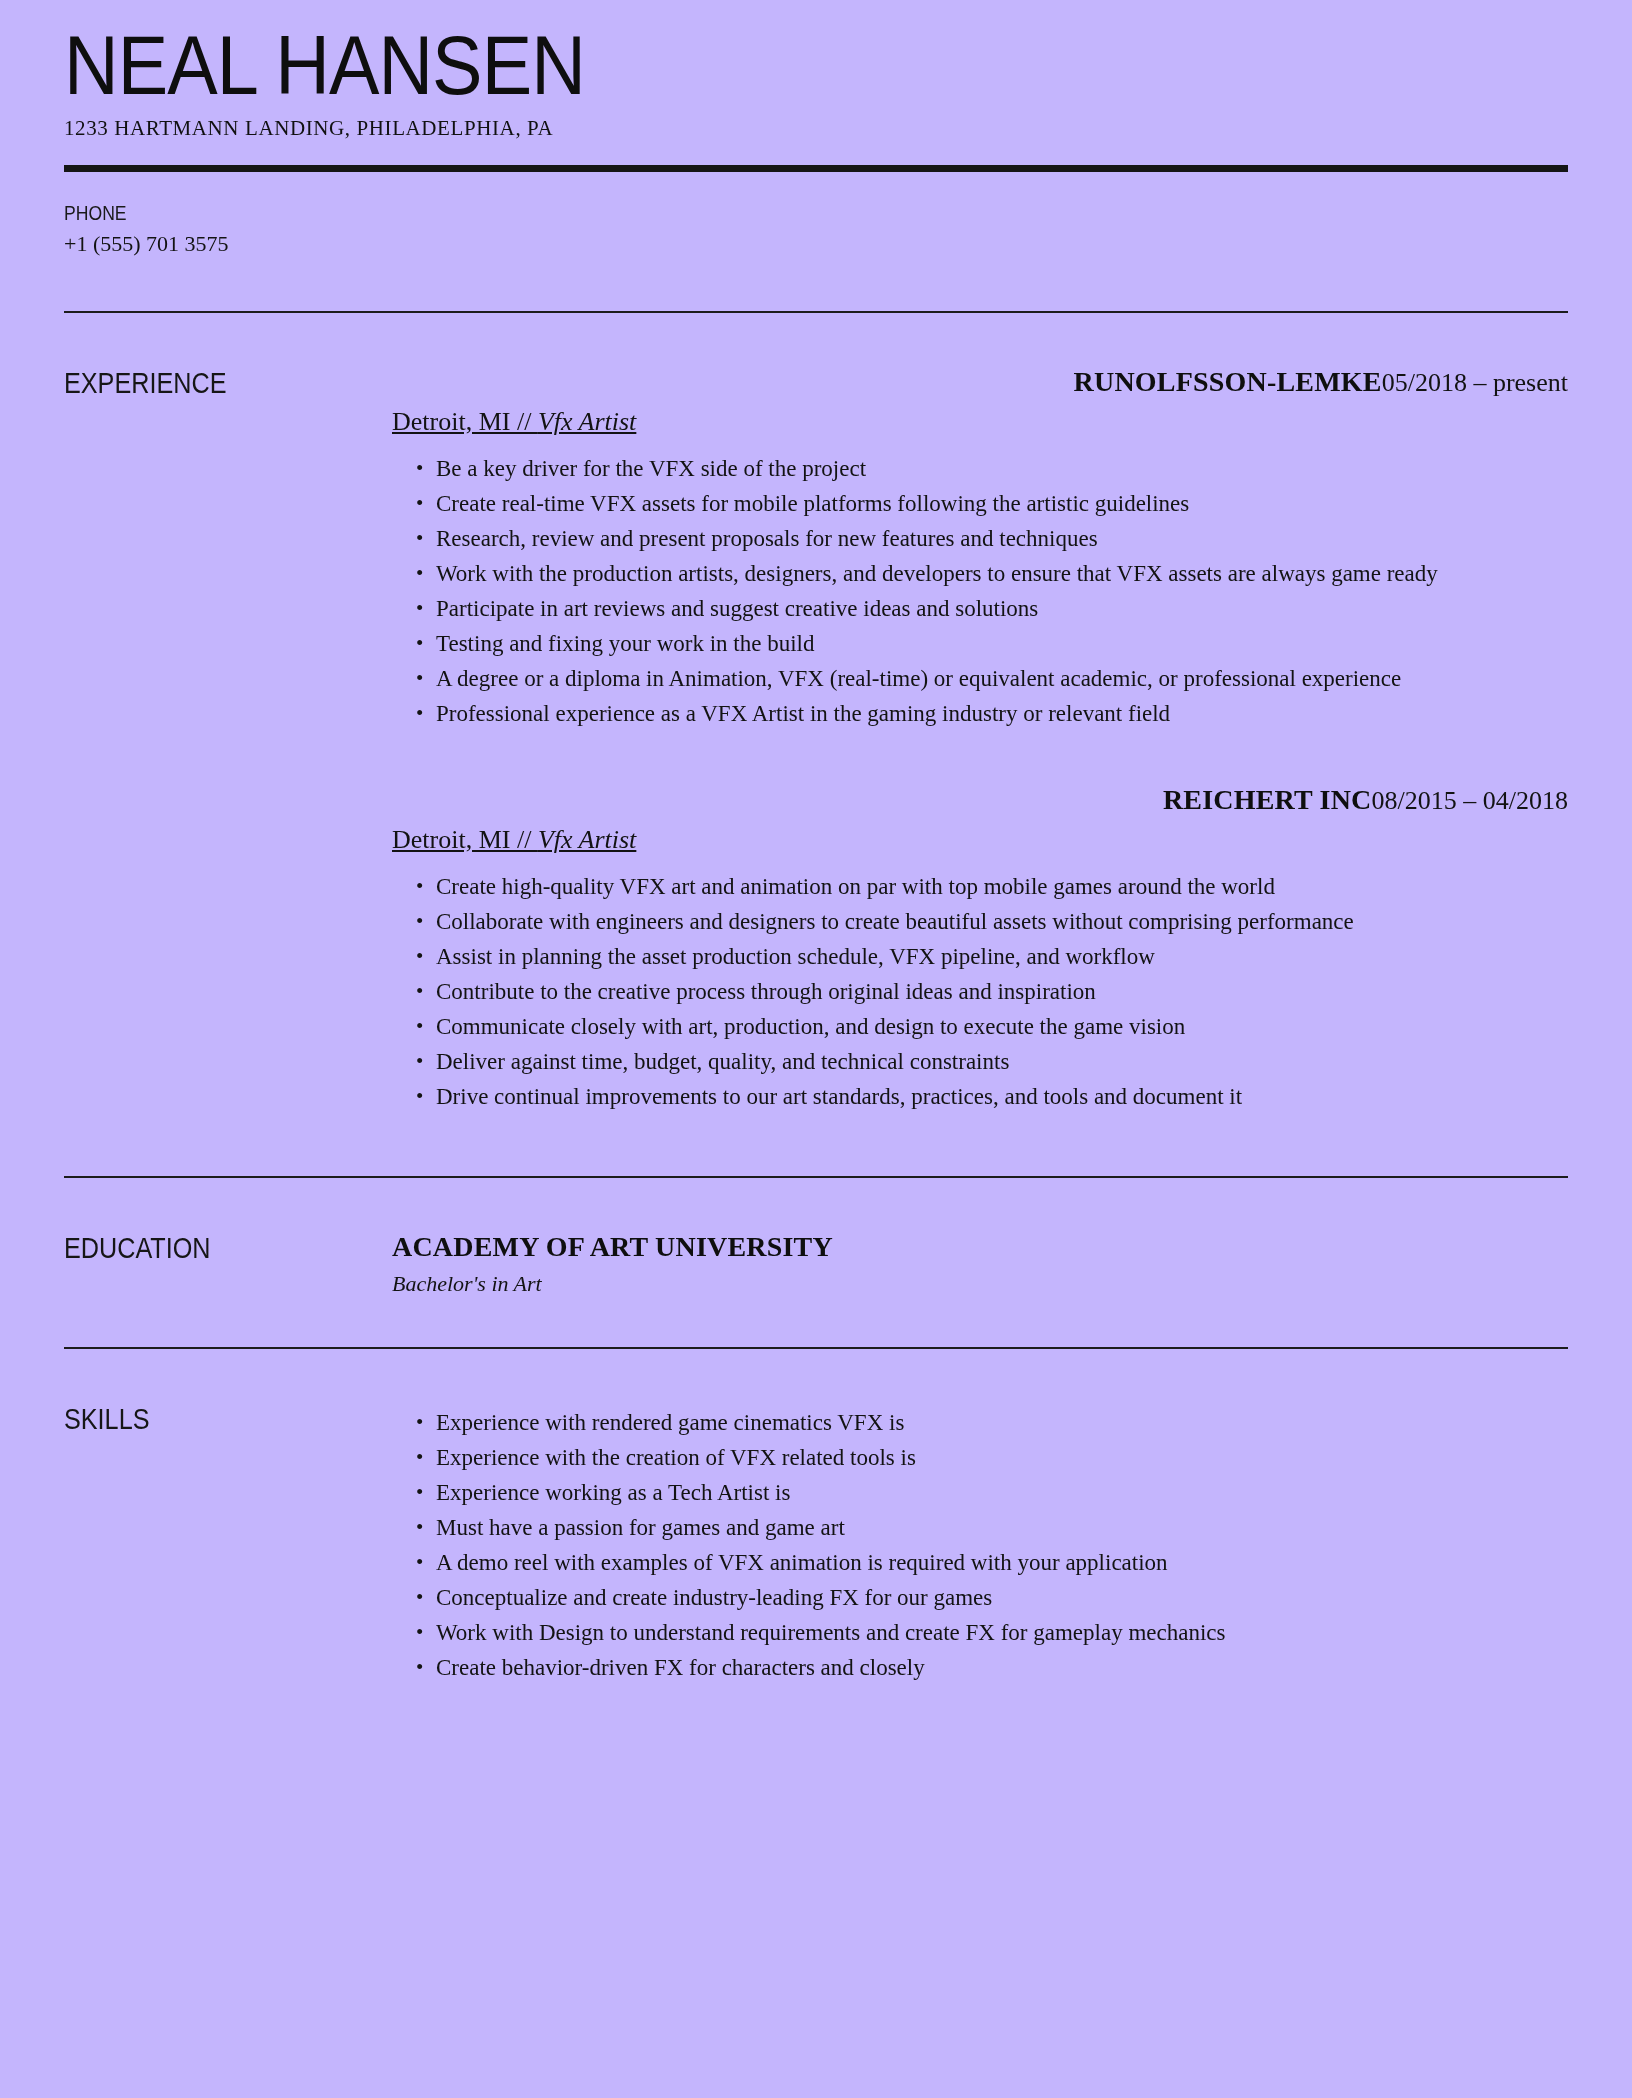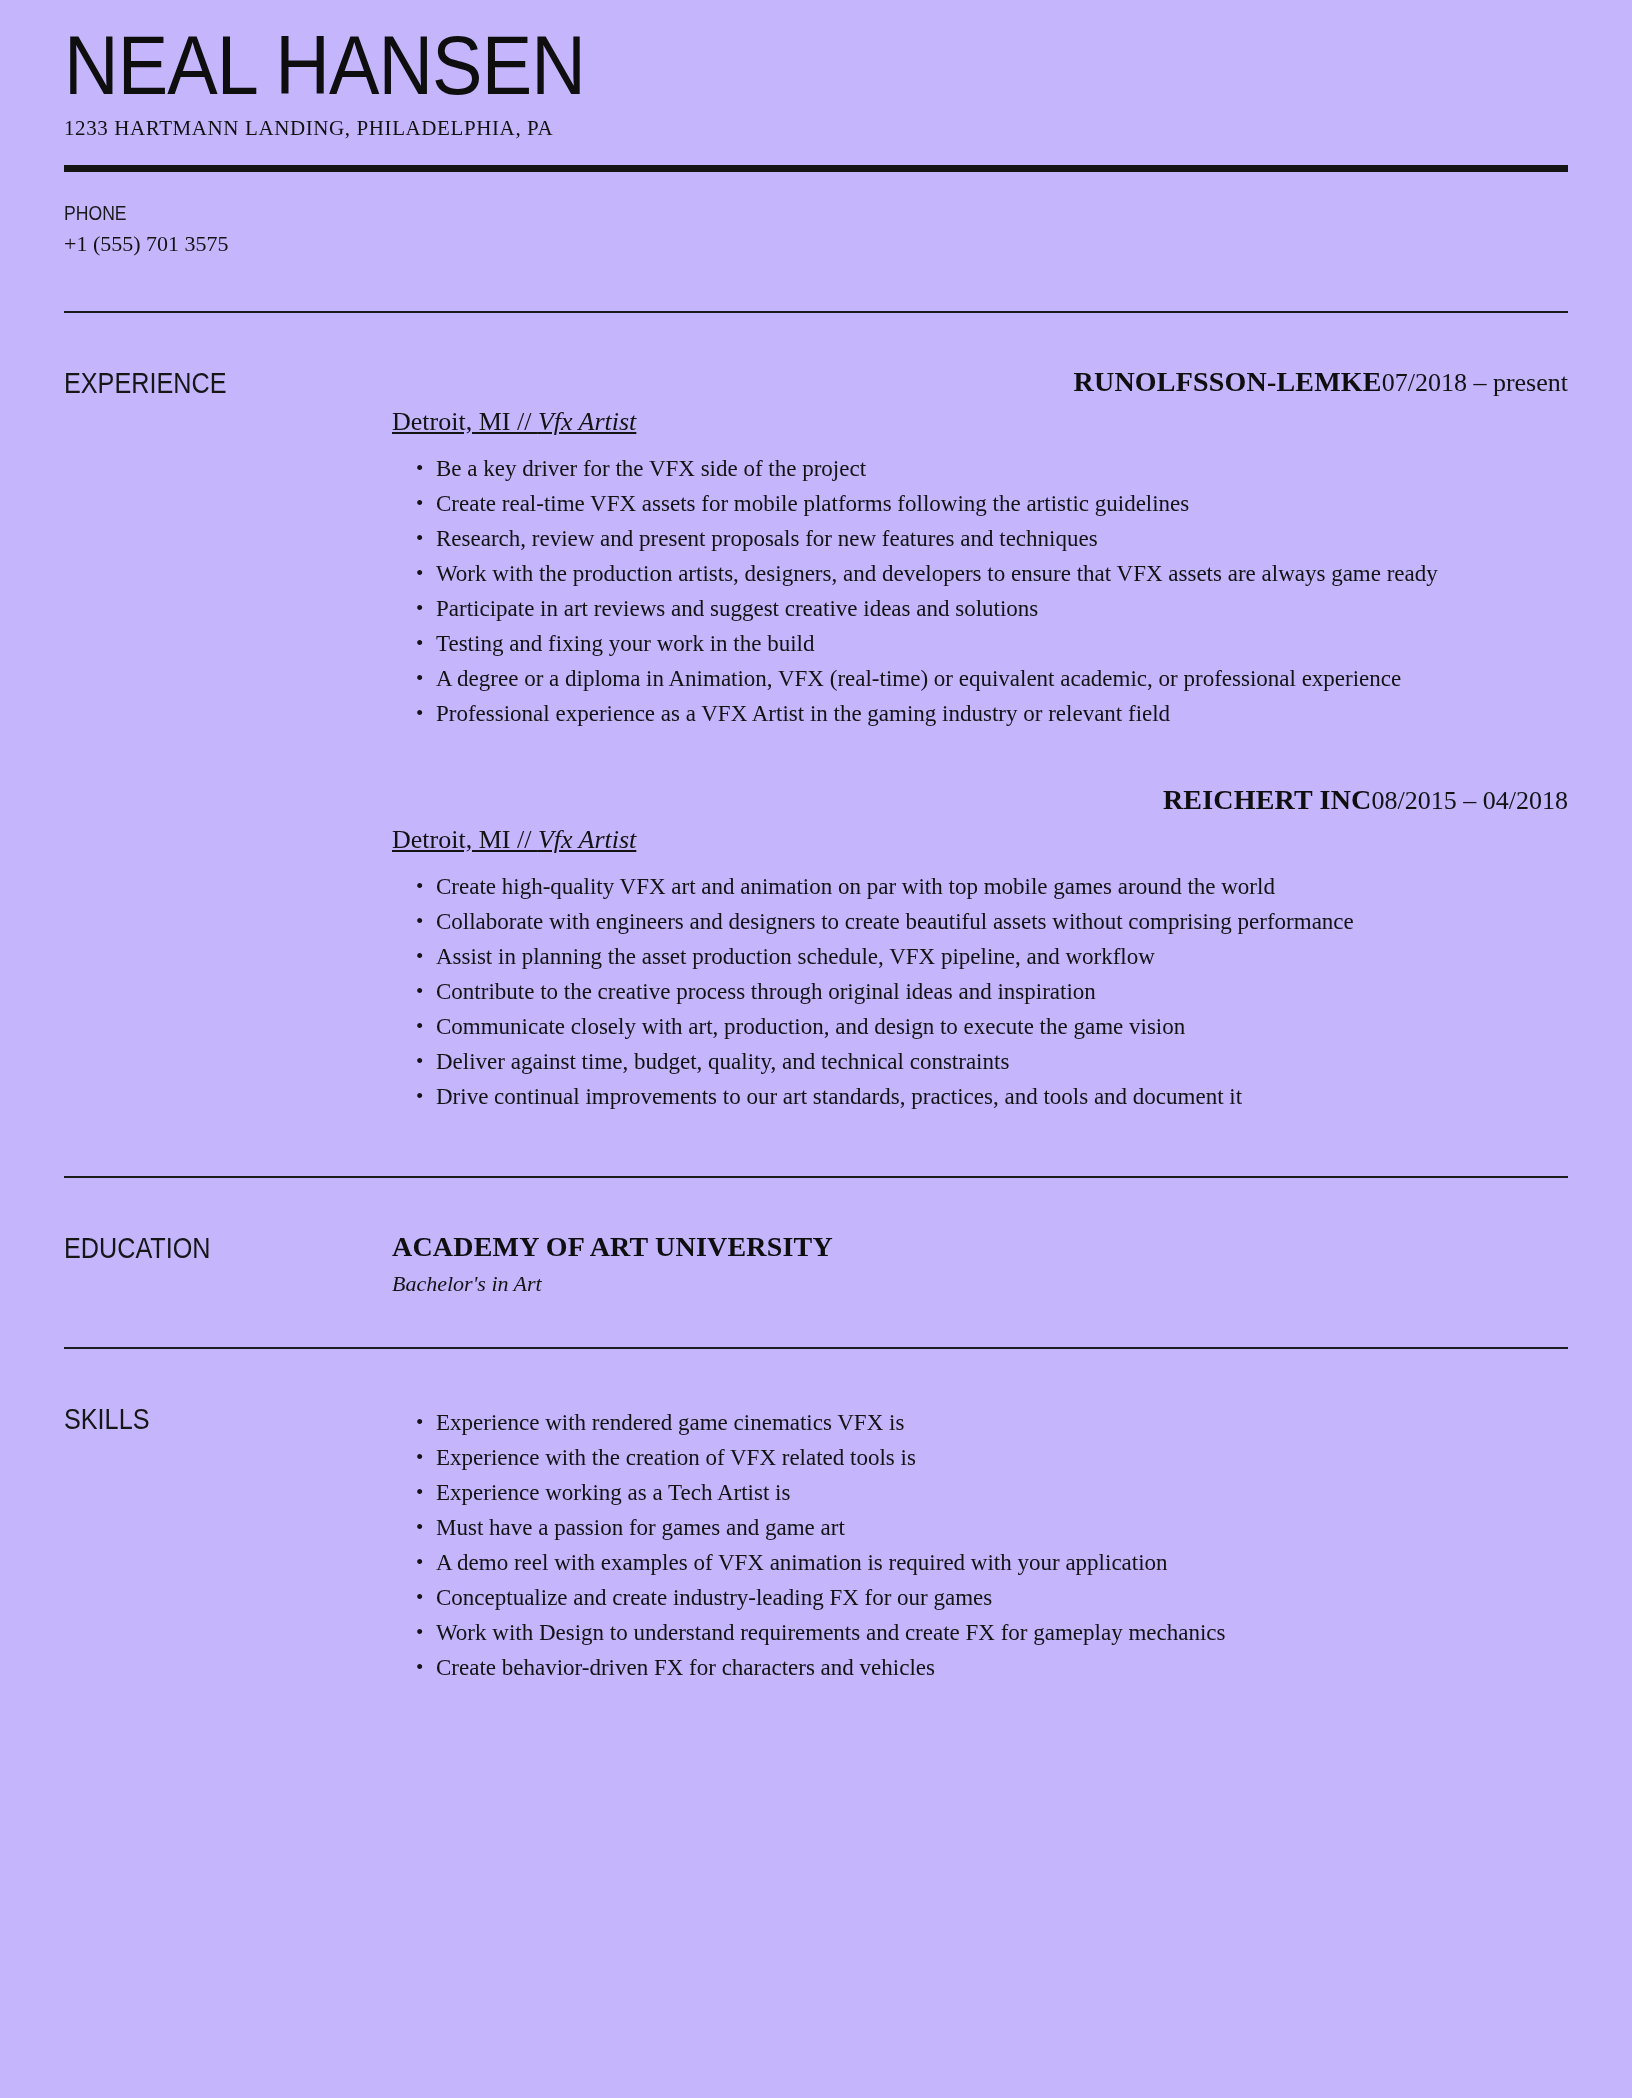--- a/index.html
+++ b/index.html
@@ -150,21 +150,21 @@
     <div class="contact-value">+1 (555) 701 3575</div>
   </section>
 
   <section class="section experience">
     <div class="section-label">EXPERIENCE</div>
     <div class="section-content">
 
       <article class="job">
         <div class="job-header">
           <h2 class="company">RUNOLFSSON-LEMKE</h2>
-          <div class="dates">07/2018 – present</div>
+          <div class="dates">05/2018 – present</div>
         </div>
         <div class="job-subtitle"><span>Detroit, MI // </span><em>Vfx Artist</em></div>
         <ul class="bullets">
           <li>Be a key driver for the VFX side of the project</li>
           <li>Create real-time VFX assets for mobile platforms following the artistic guidelines</li>
           <li>Research, review and present proposals for new features and techniques</li>
           <li>Work with the production artists, designers, and developers to ensure that VFX assets are always game ready</li>
           <li>Participate in art reviews and suggest creative ideas and solutions</li>
           <li>Testing and fixing your work in the build</li>
           <li>A degree or a diploma in Animation, VFX (real-time) or equivalent academic, or professional experience</li>
@@ -204,18 +204,18 @@
     <div class="section-label">SKILLS</div>
     <div class="section-content">
       <ul class="bullets">
         <li>Experience with rendered game cinematics VFX is</li>
         <li>Experience with the creation of VFX related tools is</li>
         <li>Experience working as a Tech Artist is</li>
         <li>Must have a passion for games and game art</li>
         <li>A demo reel with examples of VFX animation is required with your application</li>
         <li>Conceptualize and create industry-leading FX for our games</li>
         <li>Work with Design to understand requirements and create FX for gameplay mechanics</li>
-        <li>Create behavior-driven FX for characters and vehicles</li>
+        <li>Create behavior-driven FX for characters and closely</li>
       </ul>
     </div>
   </section>
 
 </div>
 
 </body></html>

